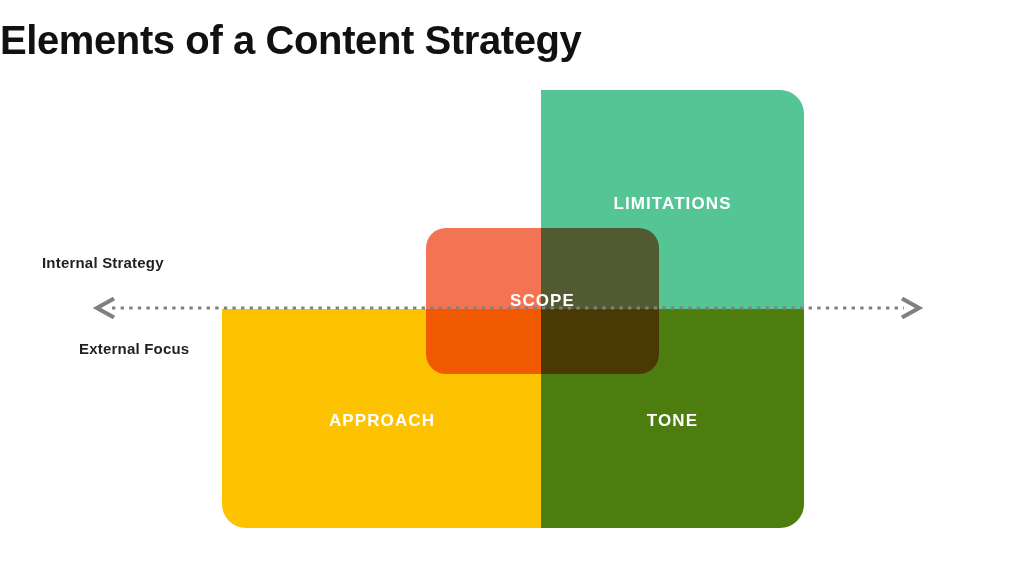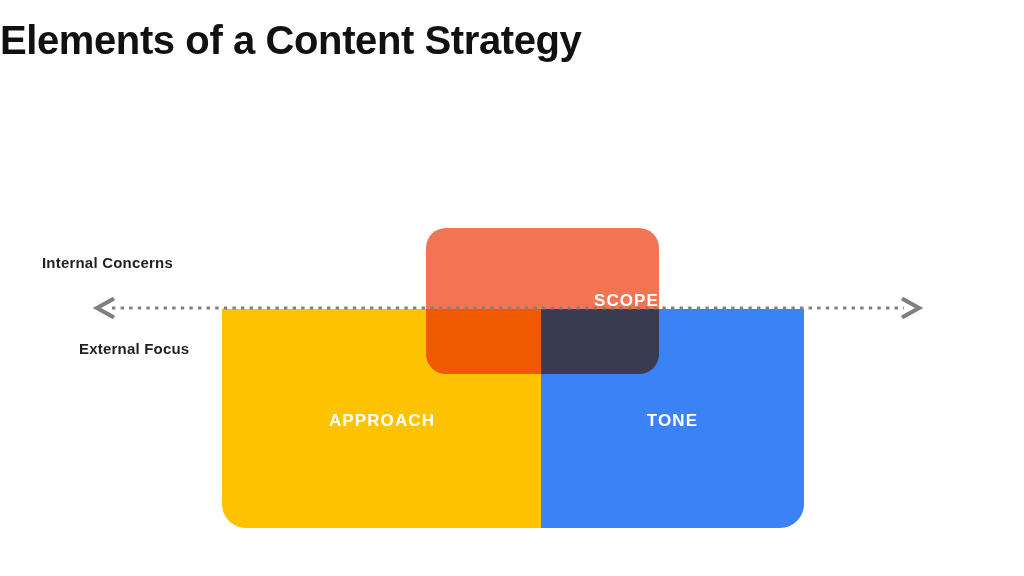--- a/index.html
+++ b/index.html
@@ -77,42 +77,42 @@
     width: 320px; height: 219px;
     background: #FDC300;
     border-radius: 0 0 0 24px;
     padding-left: 16px;
   }
   #quad-approach .quad-label { top: 102px; }
 
   #quad-tone {
     left: 541px; top: 309px;
     width: 263px; height: 219px;
-    background: #3b82f6;
+    background: #4d7c0f;
     border-radius: 0 0 24px 0;
   }
   #quad-tone .quad-label { top: 102px; }
 
   
   #scope-block {
     position: absolute;
     left: 426px;
     top: 228px;
     width: 233px;
     height: 146px;
     border-radius: 20px;
     background: rgba(239, 62, 17, 0.72);
     mix-blend-mode: multiply;
   }
   #scope-label {
     position: absolute;
     left: 426px;
     top: 291px;
     width: 233px;
-    text-align: right;
+    text-align: center;
     color: #ffffff;
     font-size: 17px;
     font-weight: bold;
     letter-spacing: 1.1px;
     font-family: "Liberation Sans", sans-serif;
     white-space: nowrap;
     z-index: 6;
   }
 
   
@@ -139,35 +139,38 @@
   #caption-external { left: 42px; top: 340px; margin-left: 37px; }
 </style>
 </head>
 <body>
 
 <div id="canvas">
 
   <div id="title">Elements of a Content Strategy</div>
 
 
+  <div class="quad" id="quad-limitations">
+    <div class="quad-label">LIMITATIONS</div>
+  </div>
 
   <div class="quad" id="quad-approach">
     <div class="quad-label">APPROACH</div>
   </div>
 
   <div class="quad" id="quad-tone">
     <div class="quad-label">TONE</div>
   </div>
 
   <div id="scope-block"></div>
 
   <svg id="axis" viewBox="0 0 840 24" width="840" height="24" xmlns="http://www.w3.org/2000/svg">
     <line x1="24" y1="12" x2="816" y2="12" stroke="#808080" stroke-width="3.2" stroke-dasharray="3.4 5.2" stroke-linecap="butt"></line>
     <polyline points="26,2.5 9,12 26,21.5" fill="none" stroke="#808080" stroke-width="4.2" stroke-linejoin="miter" stroke-linecap="butt"></polyline>
     <polyline points="814,2.5 831,12 814,21.5" fill="none" stroke="#808080" stroke-width="4.2" stroke-linejoin="miter" stroke-linecap="butt"></polyline>
   </svg>
 
   <div id="scope-label">SCOPE</div>
 
-  <div class="axis-caption" id="caption-internal">Internal Concerns</div>
+  <div class="axis-caption" id="caption-internal">Internal Strategy</div>
   <div class="axis-caption" id="caption-external">External Focus</div>
 
 </div>
 
 </body></html>

